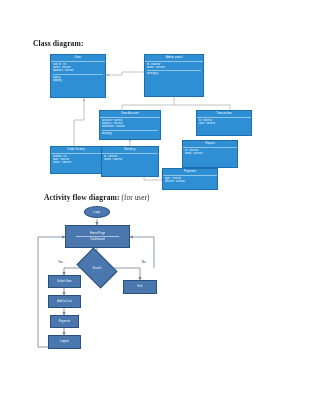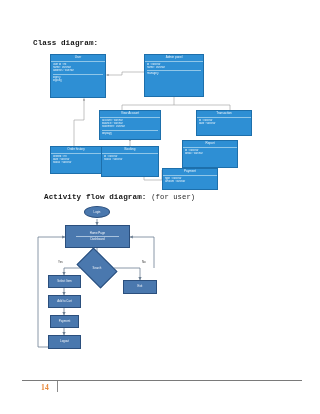--- a/index.html
+++ b/index.html
@@ -18,21 +18,21 @@
 
   .page {
     position: absolute;
     inset: 0;
     background: #ffffff;
   }
 
   
   .heading {
     position: absolute;
-    font-family: Liberation Mono, monospace;
+    font-family: Liberation Serif, serif;
     font-weight: bold;
     font-size: 7.6px;
     color: #171717;
     letter-spacing: 0.1px;
     white-space: nowrap;
   }
   .heading .normal {
     font-weight: normal;
     font-size: 7.2px;
     color: #2a2a2a;
@@ -383,19 +383,14 @@
     </div>
     <div class="fc-box" style="left:4px; top:131px; width:33px; height:14px;">
       <span>Logout</span>
     </div>
 
     <div class="fc-box" style="left:79px; top:76px; width:34px; height:14px;">
       <span>Exit</span>
     </div>
   </div>
 
-  <div id="footer">
-    <div id="footer-rule"></div>
-    <div id="page-number">14</div>
-    <div id="footer-divider"></div>
-  </div>
 
 </div>
 
 </body></html>

